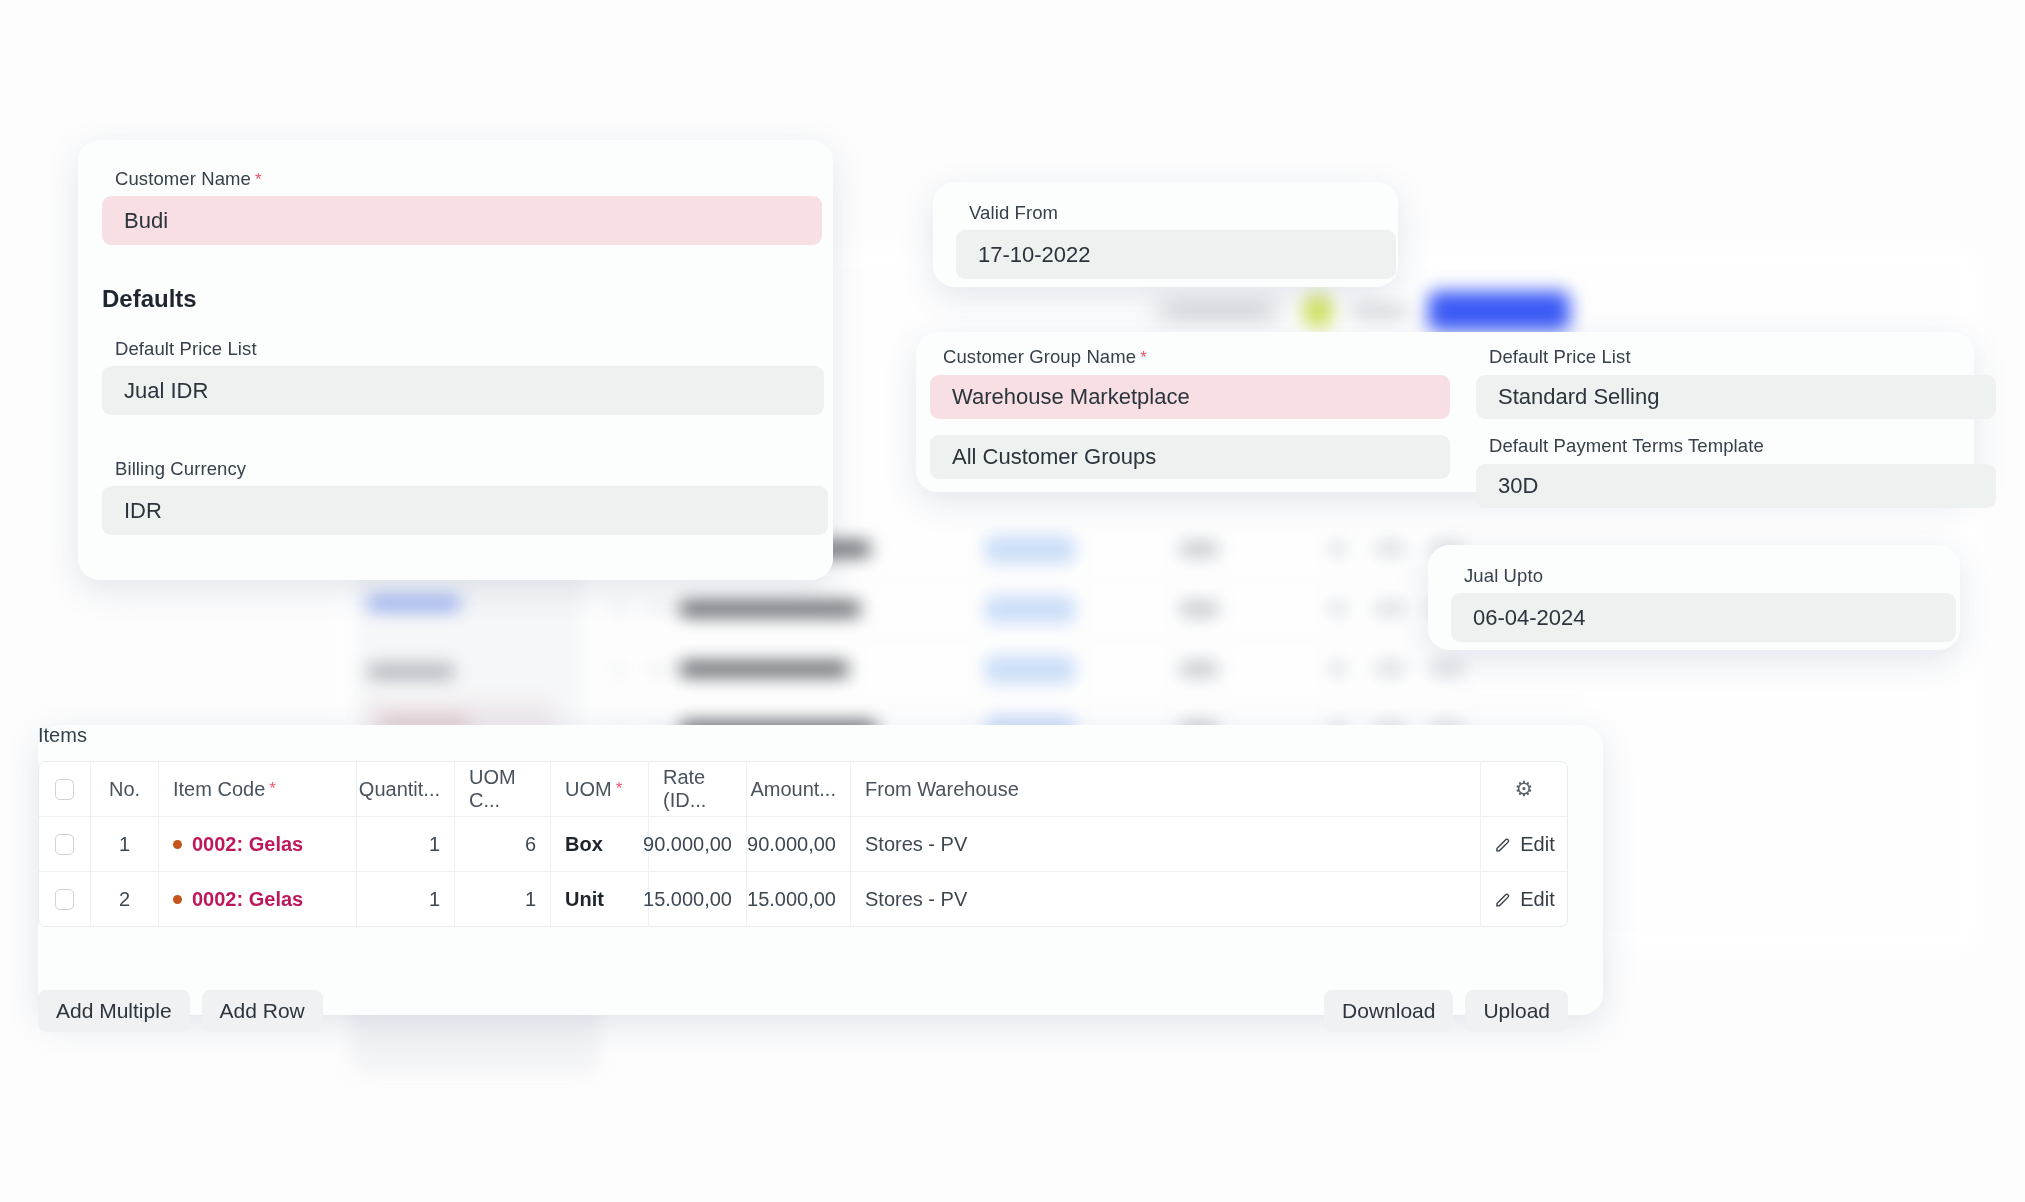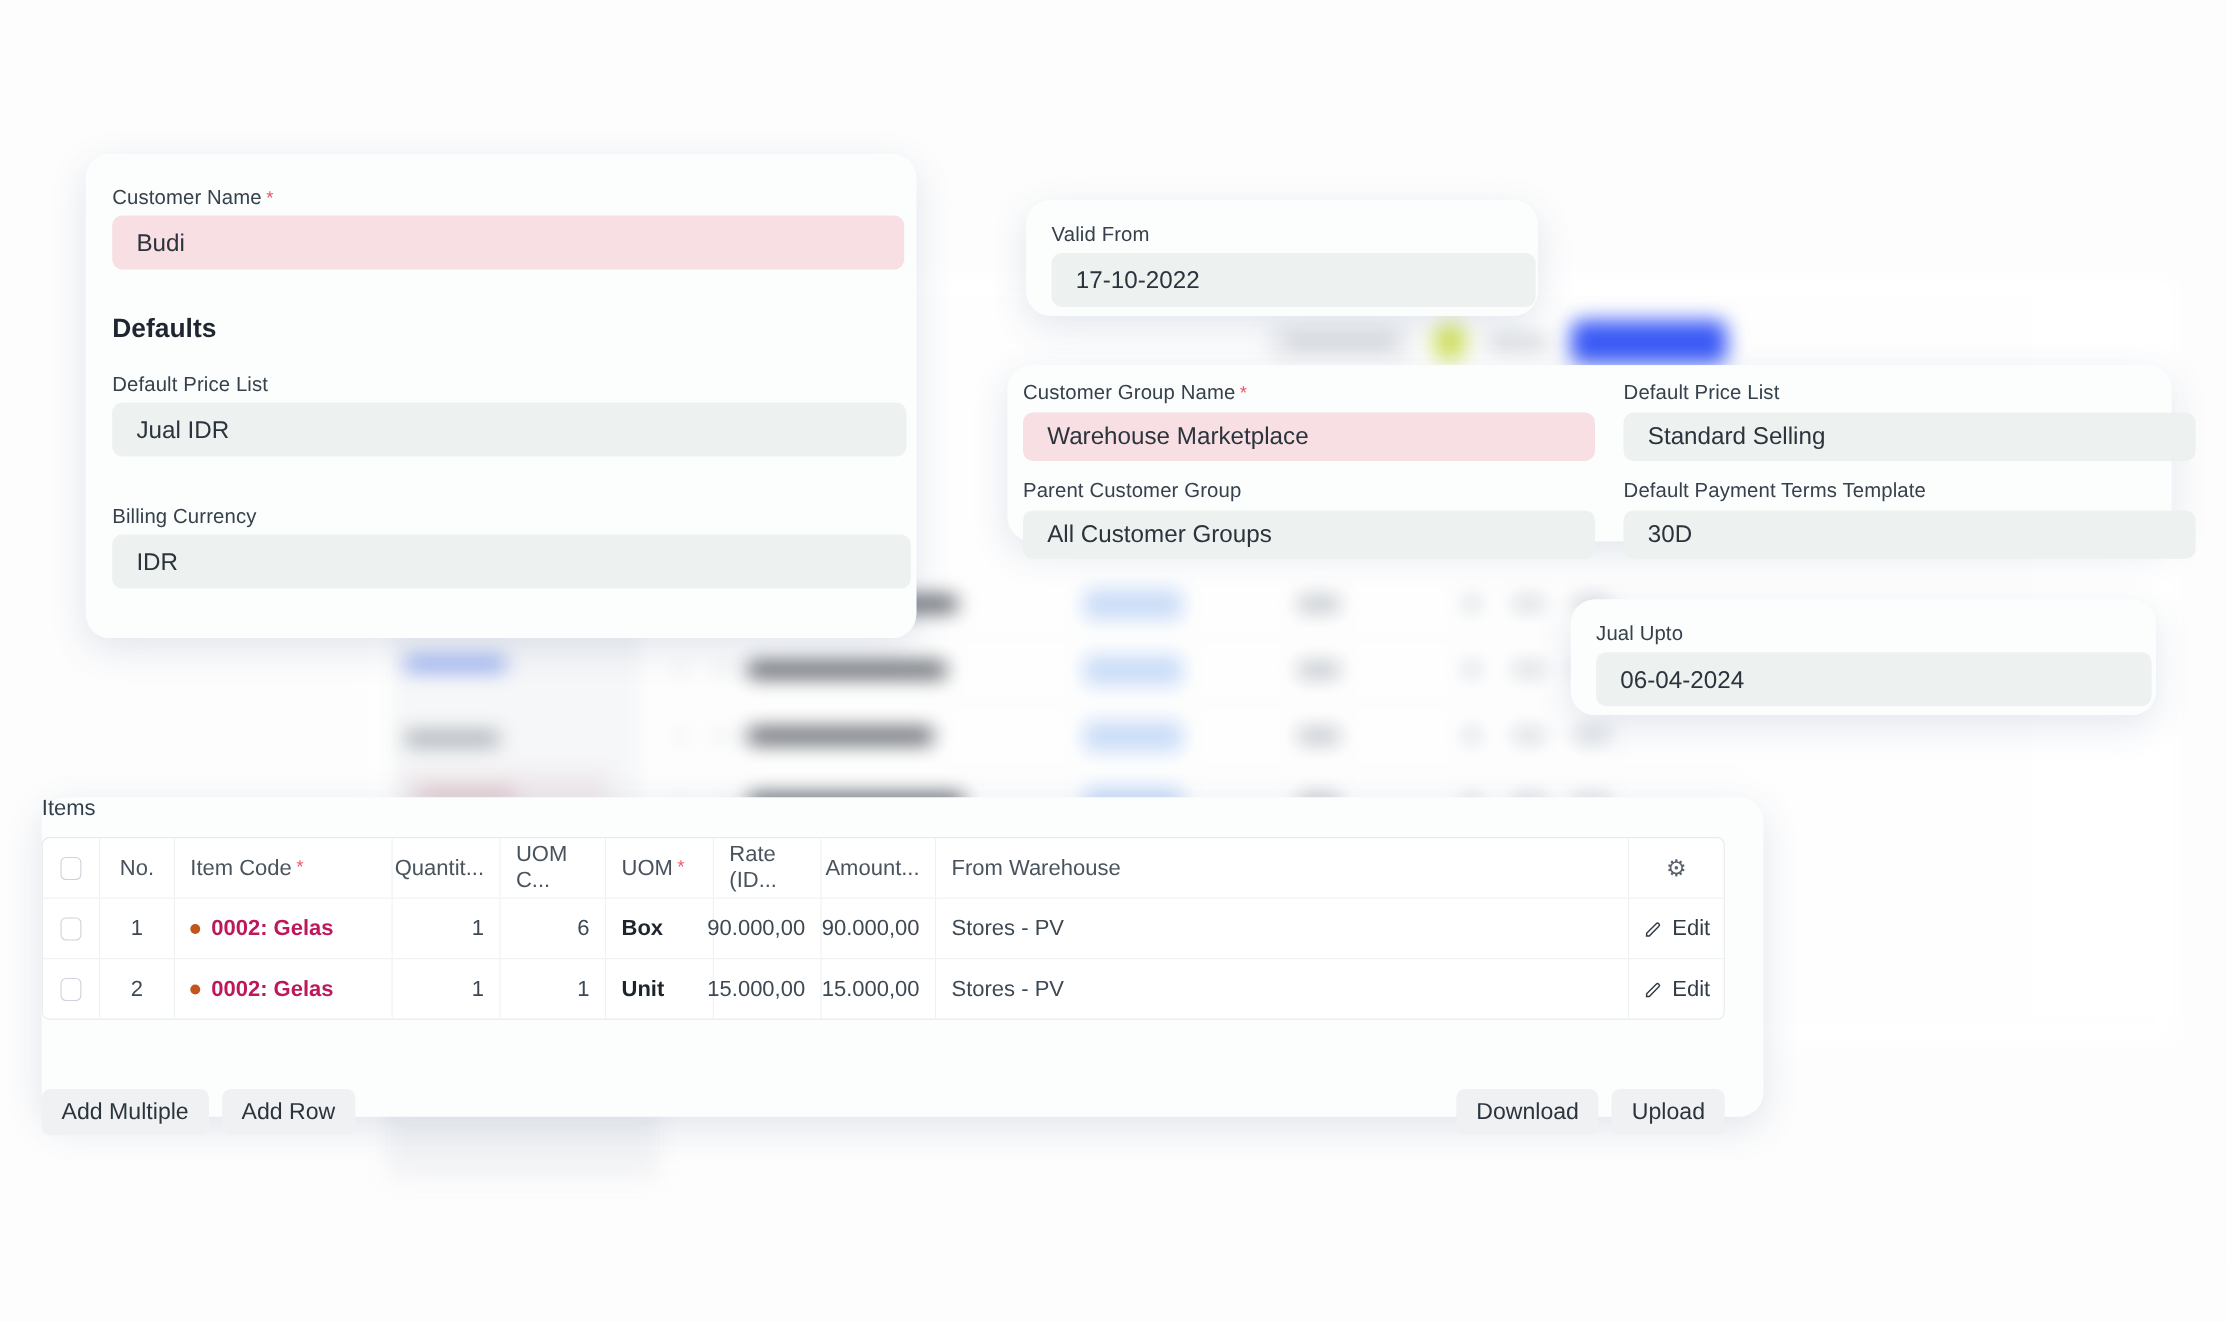--- a/index.html
+++ b/index.html
@@ -50,21 +50,21 @@
   .card::before {
     content:"";
     position:absolute; inset:-9px;
     border-radius:30px;
     background:linear-gradient(100deg,#7fe3bd 0%,#86d9e2 32%,#8fb4f3 62%,#7e9bf2 100%);
     z-index:-1;
   }
   .card-inner { position:relative; z-index:1; border-radius:22px; background:#fbfefd; width:100%; height:100%; }
 
   .fld-label {
-    font-size:18.5px; color:#36414c; letter-spacing:.1px;
+    font-size:18.5px; color:#36414c; letter-spacing:.1px;margin-left:13px;
   }
   .fld-label .req { color:#e8536a; font-size:17px; }
   .fld-input {
     border-radius:9px; background:#edf1ef;
     font-size:22px; color:#2b333c;
     display:flex; align-items:center; padding-left:22px;
   }
   .fld-input.pink { background:#f7dfe3; }
   .section-h { font-size:24px; font-weight:bold; color:#1f2630; }
 
@@ -224,21 +224,20 @@
     </div>
   </div>
 
   <div class="card" id="cardC">
     <div class="card-inner">
       <div class="col colL">
         <span class="fld-label">
           <span>Customer Group Name</span><span class="req">*</span>
         </span>
         <div class="fld-input pink">Warehouse Marketplace</div>
-        <span class="fld-label">Parent Customer Group</span>
         <div class="fld-input">All Customer Groups</div>
       </div>
       <div class="col colR">
         <span class="fld-label">Default Price List</span>
         <div class="fld-input">Standard Selling</div>
         <span class="fld-label">Default Payment Terms Template</span>
         <div class="fld-input">30D</div>
       </div>
     </div>
   </div>

